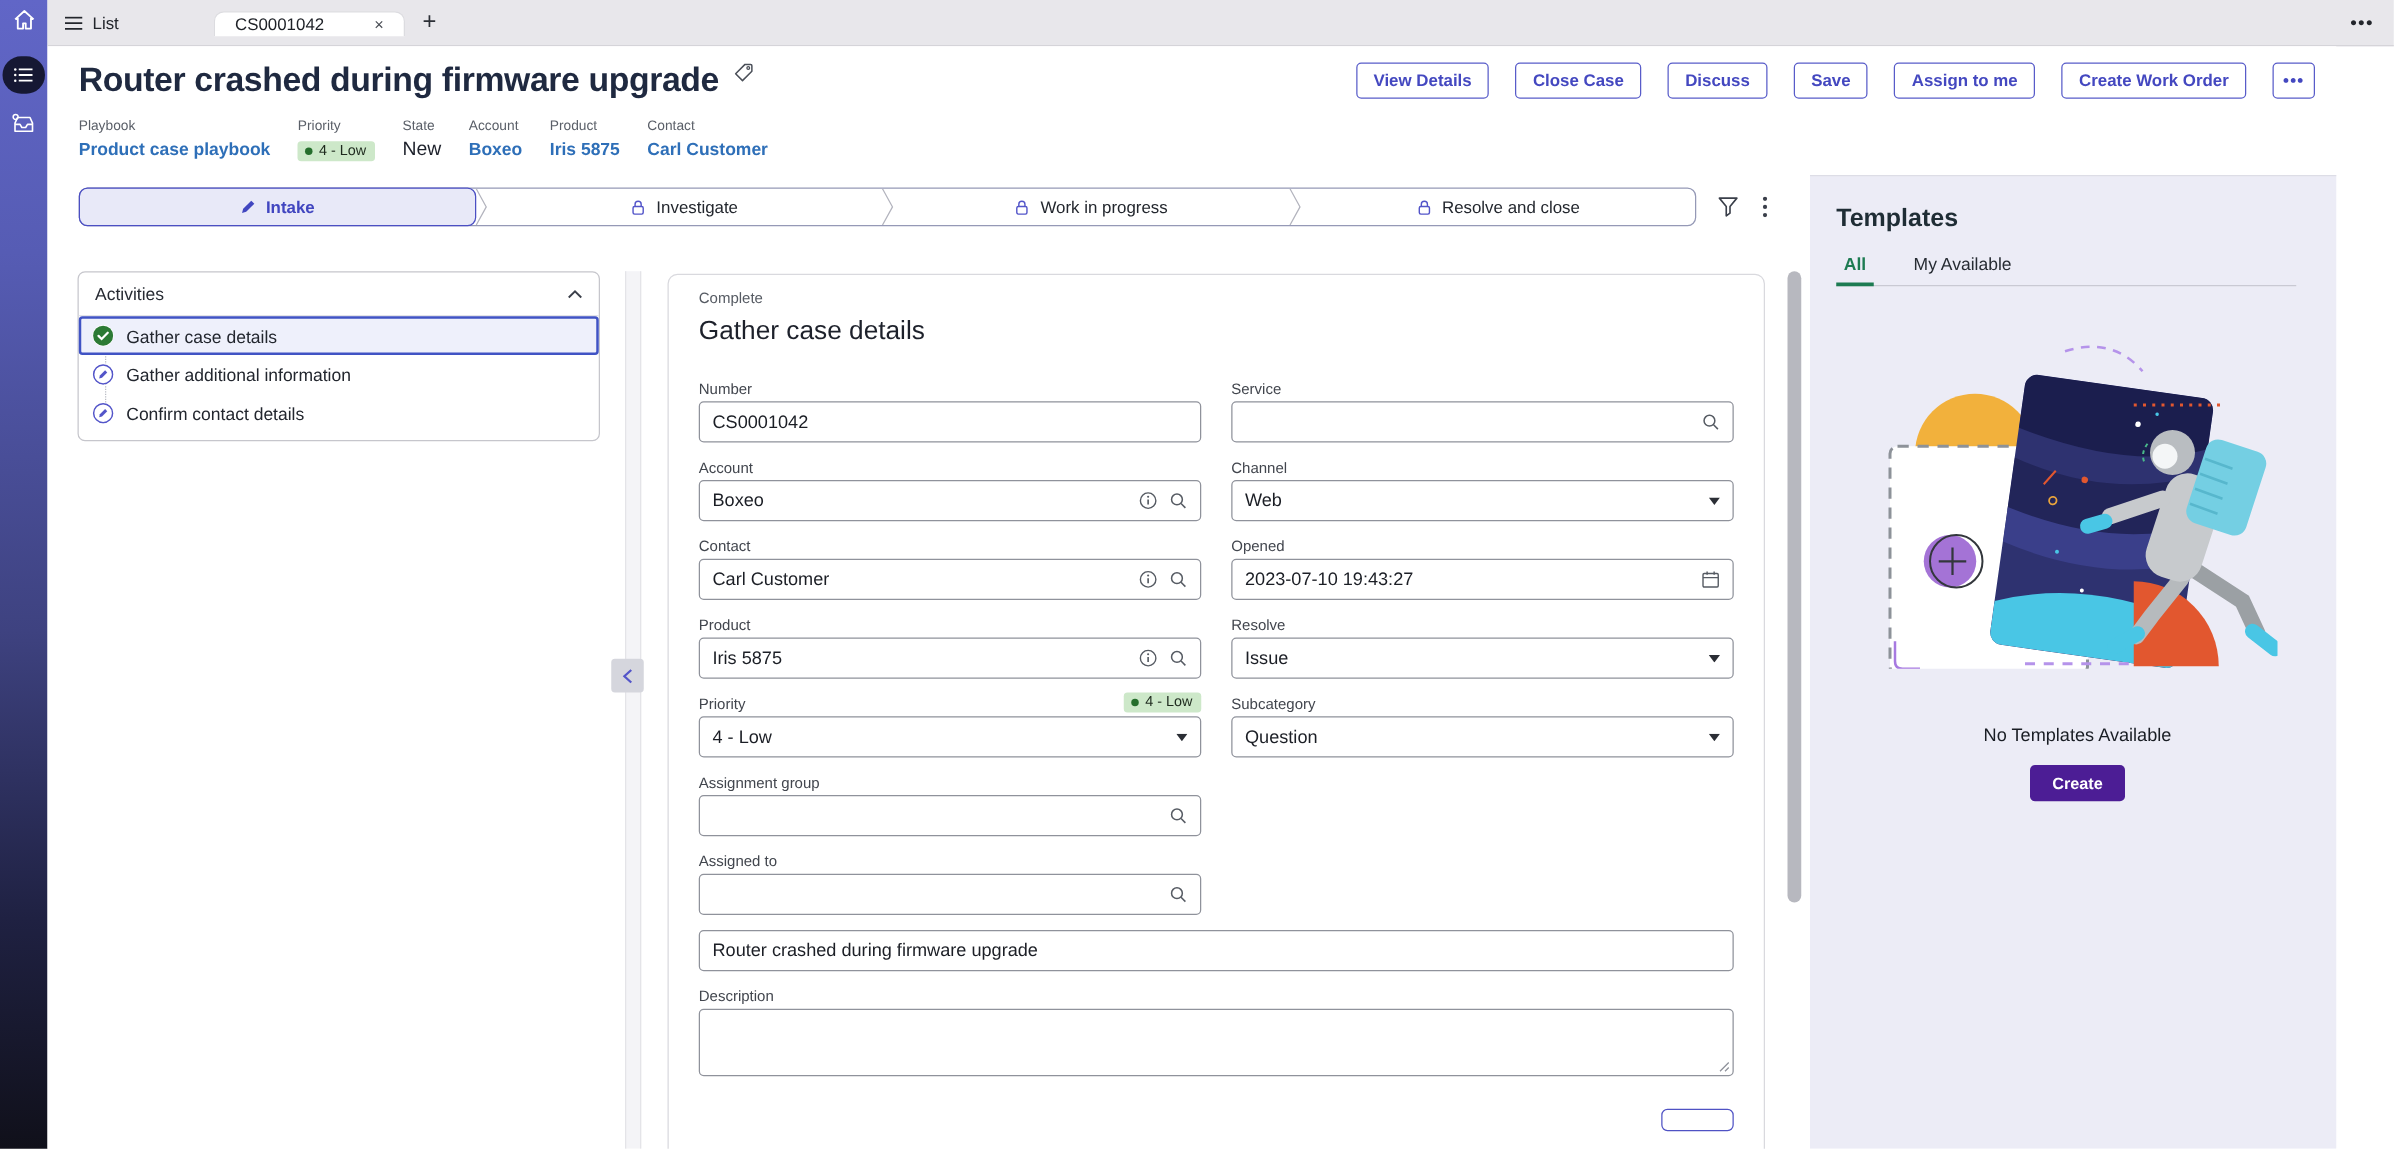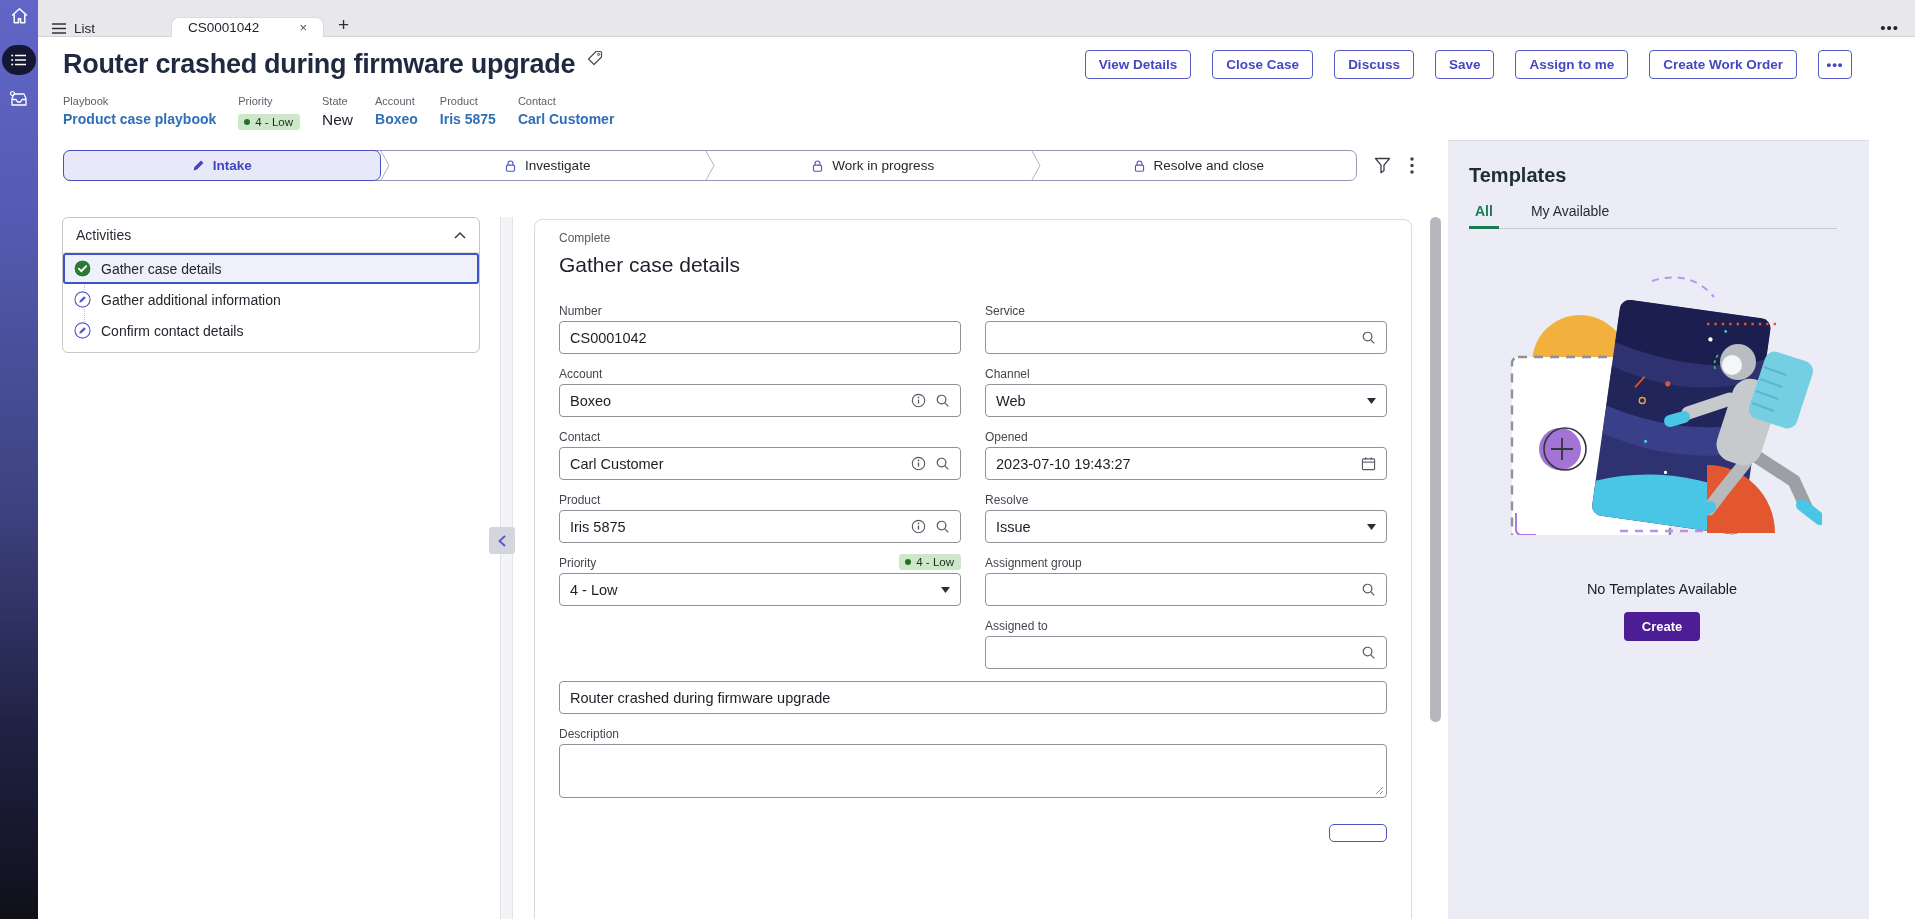--- a/index.html
+++ b/index.html
@@ -10,21 +10,21 @@
   .rail { position:absolute; left:0; top:0; width:38px; height:919px;
     background:linear-gradient(180deg,#6166c7 0%,#565cb4 22%,#3e4280 55%,#1f2142 80%,#10101a 100%); }
   .rail-item { width:38px; display:flex; justify-content:center; align-items:center; }
   .rail-home { position:absolute; top:7px; }
   .rail-pill { position:absolute; top:45px; left:2px; width:34px; height:30px;
     background:#161833; border-radius:16px; display:flex; align-items:center; justify-content:center; }
   .rail-inbox { position:absolute; top:90px; }
 
   
   .tabbar { position:absolute; left:38px; top:0; width:1877px; height:37px;
-    background:#e8e7eb; border-bottom:1px solid #d5d4d9; display:flex; align-items:flex-end; }
+    background:#e8e7eb; border-bottom:1px solid #d5d4d9; display:flex; align-items:center; }
   .tab-list { display:flex; align-items:center; gap:8px; padding:0 18px 0 14px;
     font-size:13.5px; color:#23262c; cursor:default; }
   .tab-active { width:153px; margin-left:58px; background:#fff; border:1px solid #dcdce0; border-bottom:none;
     border-radius:8px 8px 0 0; margin-bottom:-1px; display:flex; align-items:center;
     justify-content:space-between; padding:0 12px 0 16px; font-size:13.5px; color:#1d2026; }
   .tab-close { color:#4a4e55; font-size:13px; padding:2px 4px; cursor:pointer; }
   .tab-new { display:flex; align-items:center; padding:0 14px; font-size:19px; color:#2b2f36; }
   .tab-overflow { margin-left:auto; display:flex; align-items:center; padding:0 16px;
     font-size:15px; letter-spacing:1px; color:#23262c; }
 
@@ -455,20 +455,31 @@
             </span>
         </div>
         <div class="ctl">
             <span class="val">4 - Low</span>
           <svg width="9" height="6" viewBox="0 0 9 6">
               <path d="M0 0h9L4.5 6z" fill="#2b2e35"></path>
             </svg>
         </div>
       </div>
 
+      <div class="field">
+        <div class="flabel-row">
+            <span class="flabel">Subcategory</span>
+          </div>
+        <div class="ctl">
+            <span class="val">Question</span>
+          <svg width="9" height="6" viewBox="0 0 9 6">
+              <path d="M0 0h9L4.5 6z" fill="#2b2e35"></path>
+            </svg>
+        </div>
+      </div>
       <div class="field">
         <div class="flabel-row">
             <span class="flabel">Assignment group</span>
           </div>
         <div class="ctl">
             <input value="" style="">
           <svg width="15" height="15" viewBox="0 0 16 16">
               <circle cx="7" cy="7" r="4.6" fill="none" stroke="#565b63" stroke-width="1.3"></circle>
               <line x1="10.5" y1="10.5" x2="14.2" y2="14.2" stroke="#565b63" stroke-width="1.3"></line>
             </svg>

